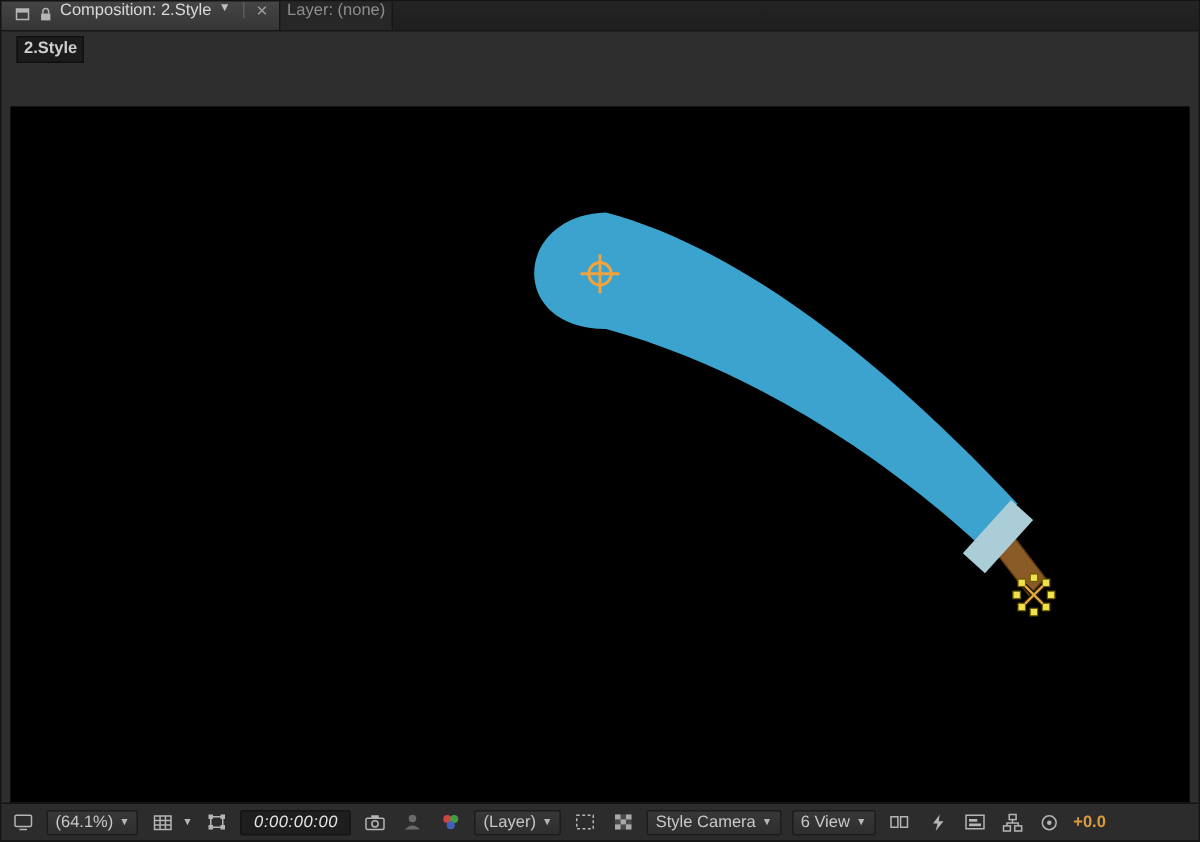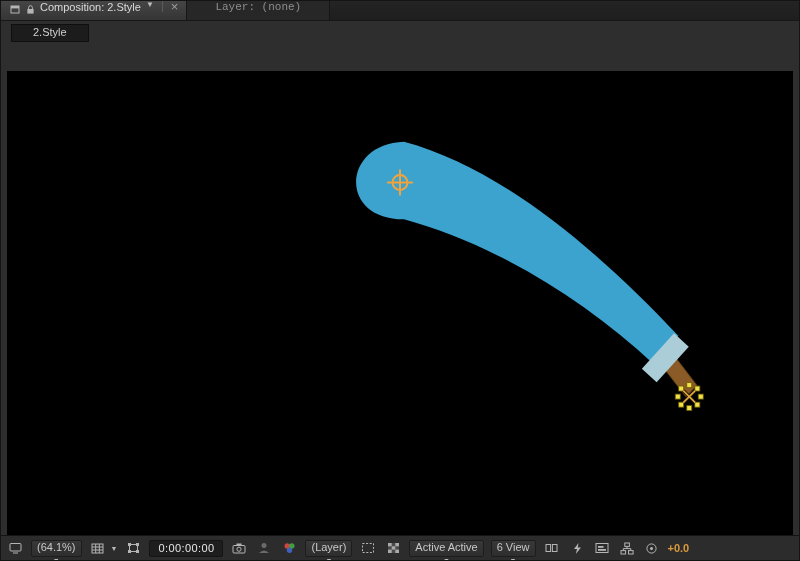--- a/index.html
+++ b/index.html
@@ -7,40 +7,40 @@
     position:relative;width:800px;height:561px;overflow:hidden;box-sizing:border-box;
     background:#2e2e2e;border:1px solid #141414;
     font-family:"Liberation Sans",sans-serif;font-size:11px;color:#c8c8c8;
     -webkit-font-smoothing:antialiased;
   }
   
   .tabbar{position:absolute;top:0;left:0;right:0;height:19px;display:flex;align-items:stretch;
     background:linear-gradient(#262626,#1f1f1f);border-bottom:1px solid #171717;}
   .tab{display:flex;align-items:flex-start;gap:5px;padding:0 8px;cursor:default;}
   .tab.active{background:linear-gradient(#454545,#353535);color:#d9d9d9;border-right:1px solid #161616;}
-  .tab.inactive{background:#272727;color:#8d8d8d;border-right:1px solid #161616;padding:0 28px;font-family:Liberation Mono, monospace;}
+  .tab.inactive{background:#272727;color:#8d8d8d;border-right:1px solid #161616;padding:0 4px;}
   .tab .caret{font-size:8px;color:#bdbdbd;line-height:1;}
   .tab .vsep{width:1px;height:11px;background:#5c5c5c;margin:0 3px;}
   .tab .close{font-size:13px;line-height:1;color:#9f9f9f;margin-top:-1px;}
   .tabbar-rest{flex:1;background:linear-gradient(#242424,#1e1e1e);}
   
   .crumb{position:absolute;top:23px;left:10px;background:#1c1c1c;border:1px solid #0f0f0f;
-    color:#cfcfcf;padding:1px 21px 2px;line-height:13px;}
+    color:#cfcfcf;padding:1px 4px 2px;line-height:13px;font-weight:bold;}
   
   .viewport{position:absolute;left:6px;right:6px;top:70px;bottom:24px;background:#000;}
   svg.scene{width:100%;height:100%;display:block;}
   
   .statusbar{position:absolute;left:0;right:0;bottom:0;height:24px;background:#2c2c2c;
     border-top:1px solid #131313;display:flex;align-items:center;padding:0 5px;gap:7px;white-space:nowrap;}
   .ctl{display:flex;align-items:center;gap:4px;}
   .ctl.dropdown{background:linear-gradient(#383838,#2e2e2e);border:1px solid #1d1d1d;border-radius:2px;
-    height:15px;padding:0 5px;flex-direction:column;}
+    height:15px;padding:0 5px;}
   .ctl .caret{font-size:7px;color:#b8b8b8;line-height:1;}
   .timecode{background:#1e1e1e;border:1px solid #141414;border-radius:2px;height:15px;display:flex;
-    align-items:center;padding:0 8px;color:#e6e6e6;letter-spacing:.4px;}
+    align-items:center;padding:0 8px;color:#e6e6e6;letter-spacing:.4px;font-style:italic;}
   .sicon{display:inline-flex;align-items:center;justify-content:center;width:18px;height:16px;}
   .sicon svg{display:block;}
   .dim{opacity:.45;}
   .exposure{color:#dc9a3e;font-weight:bold;text-align:center;}
   .ico{stroke:#b5b5b5;fill:none;stroke-width:1;}
   .icofill{fill:#b5b5b5;stroke:none;}
 </style>
 </head>
 <body>
 
@@ -184,21 +184,21 @@
         <rect x="1" y="1" width="11" height="10" fill="#4a4a4a"></rect>
         <rect x="1" y="1" width="3.7" height="3.3" fill="#aaa"></rect>
           <rect x="8.3" y="1" width="3.7" height="3.3" fill="#aaa"></rect>
         <rect x="4.7" y="4.3" width="3.6" height="3.3" fill="#aaa"></rect>
         <rect x="1" y="7.6" width="3.7" height="3.4" fill="#aaa"></rect>
           <rect x="8.3" y="7.6" width="3.7" height="3.4" fill="#aaa"></rect>
       </svg>
     </span>
 
     <span class="ctl dropdown">
-      <span>Active Active</span>
+      <span>Style Camera</span>
       <span class="caret">▼</span>
     </span>
 
     <span class="ctl dropdown">
       <span>6 View</span>
       <span class="caret">▼</span>
     </span>
 
     <span class="sicon">
       <svg width="13" height="12">

